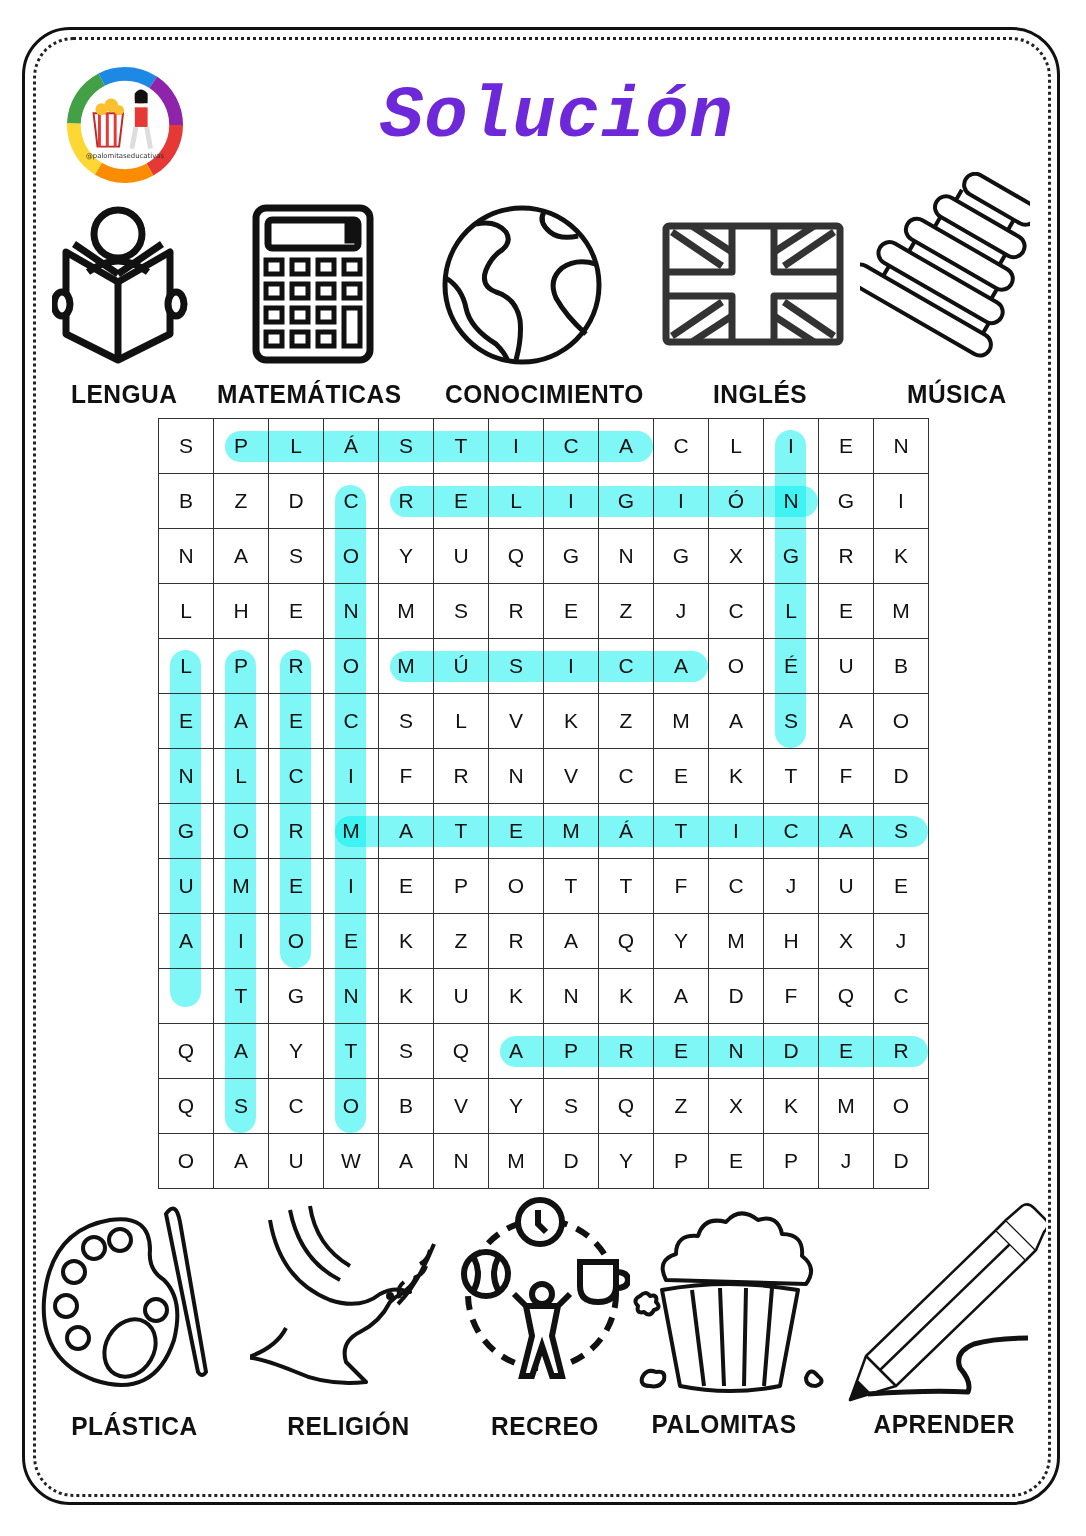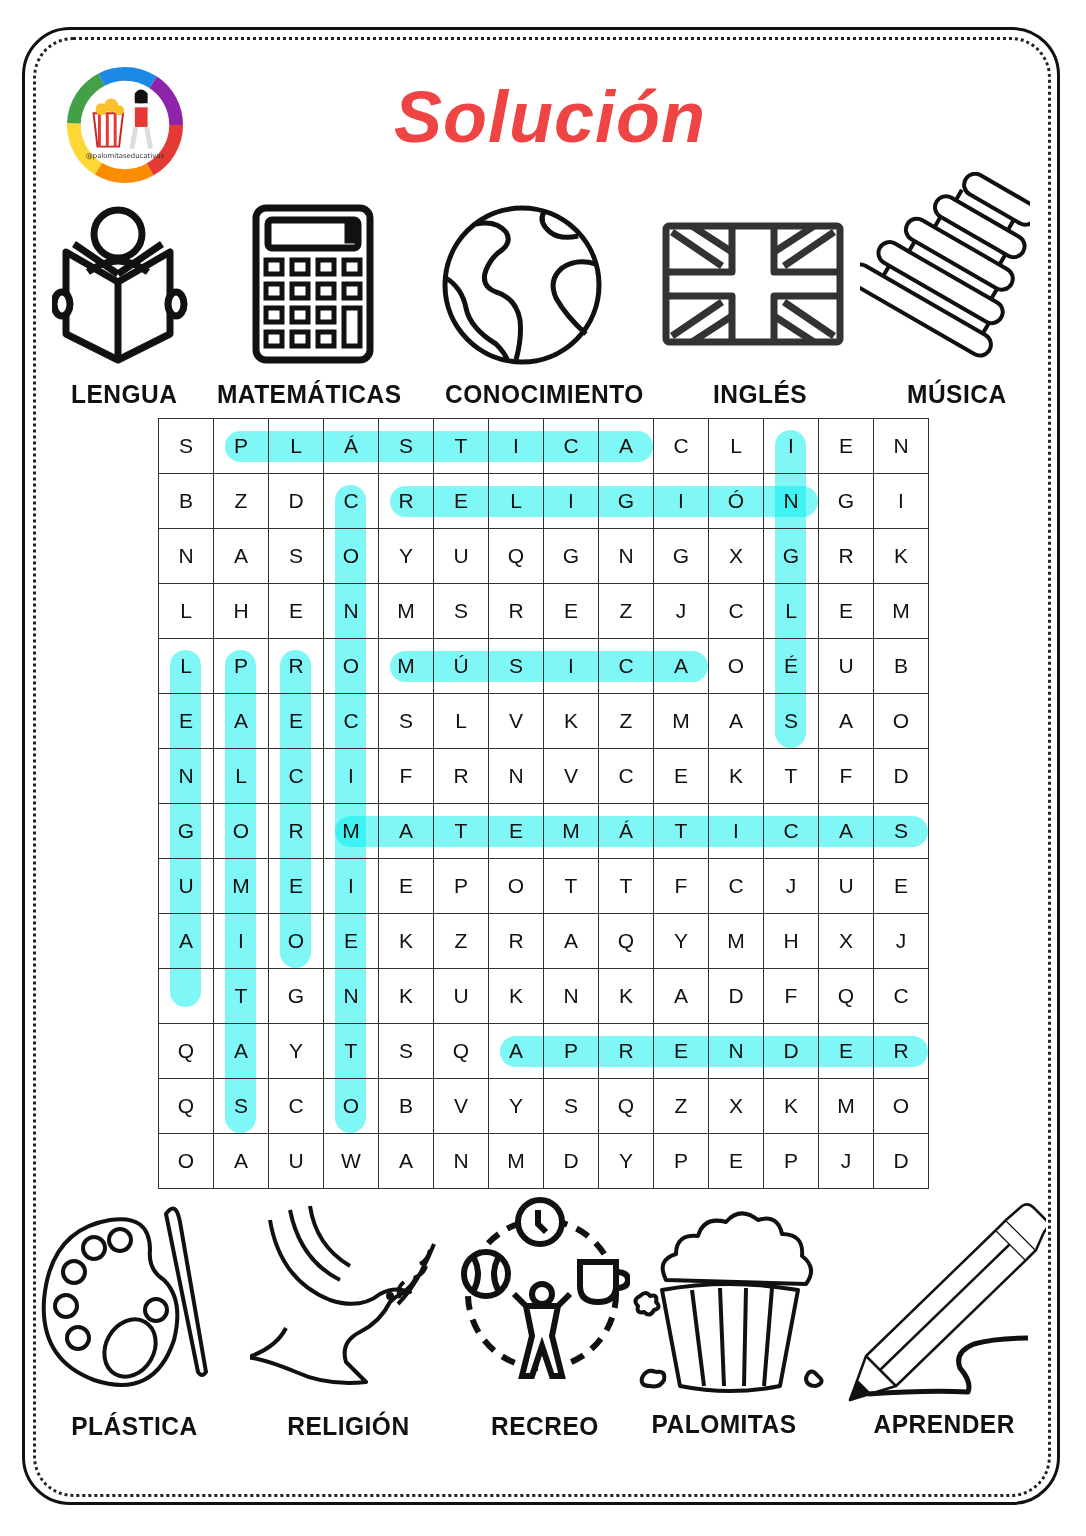--- a/index.html
+++ b/index.html
@@ -1,20 +1,20 @@
 <!DOCTYPE html>
 <html><head>
 <meta charset="utf-8">
 <style>
   html, body { margin:0; padding:0; background:#ffffff; }
   body { width:1086px; height:1536px; position:relative; overflow:hidden; font-family:"DejaVu Sans", sans-serif; }
   .frame-outer { position:absolute; left:22px; top:27px; width:1038px; height:1478px; border:3px solid #111; border-radius:48px; box-sizing:border-box; }
   .frame-inner { position:absolute; left:33px; top:37px; width:1018px; height:1460px; border:3px dotted #222; border-radius:40px; box-sizing:border-box; }
   .logo { position:absolute; left:66px; top:66px; width:118px; height:118px; }
-  .title { position:absolute; left:380px; top:62px; width:340px; height:110px; text-align:center; font-family:Liberation Sans, sans-serif; font-style:italic; font-weight:bold; font-size:72px; letter-spacing:1px; color:#ef4444; line-height:110px; }
+  .title { position:absolute; left:380px; top:62px; width:340px; height:110px; text-align:center; font-family:Liberation Mono, monospace; font-style:italic; font-weight:bold; font-size:72px; letter-spacing:1px; color:#6d28d9; line-height:110px; }
   .icon { position:absolute; }
   .label { position:absolute; font-family:"Liberation Sans", sans-serif; font-weight:bold; font-size:25px; color:#111; letter-spacing:0.5px; white-space:nowrap; transform:scaleX(0.98); }
   .grid-wrap { position:absolute; left:158px; top:418px; width:770px; height:770px; }
   .grid { position:absolute; left:0; top:0; display:grid; grid-template-columns:repeat(14,55px); grid-template-rows:repeat(14,55px); border-top:1.5px solid #333; border-left:1.5px solid #333; box-sizing:border-box; }
   .cell { border-right:1.5px solid #333; border-bottom:1.5px solid #333; display:flex; align-items:center; justify-content:center; font-family:"Liberation Sans", sans-serif; font-size:21px; color:#111; box-sizing:border-box; position:relative; z-index:2; }
   .hl { position:absolute; background:rgba(0,240,240,0.5); border-radius:16px; z-index:1; }
 </style>
 </head>
 <body>
 

